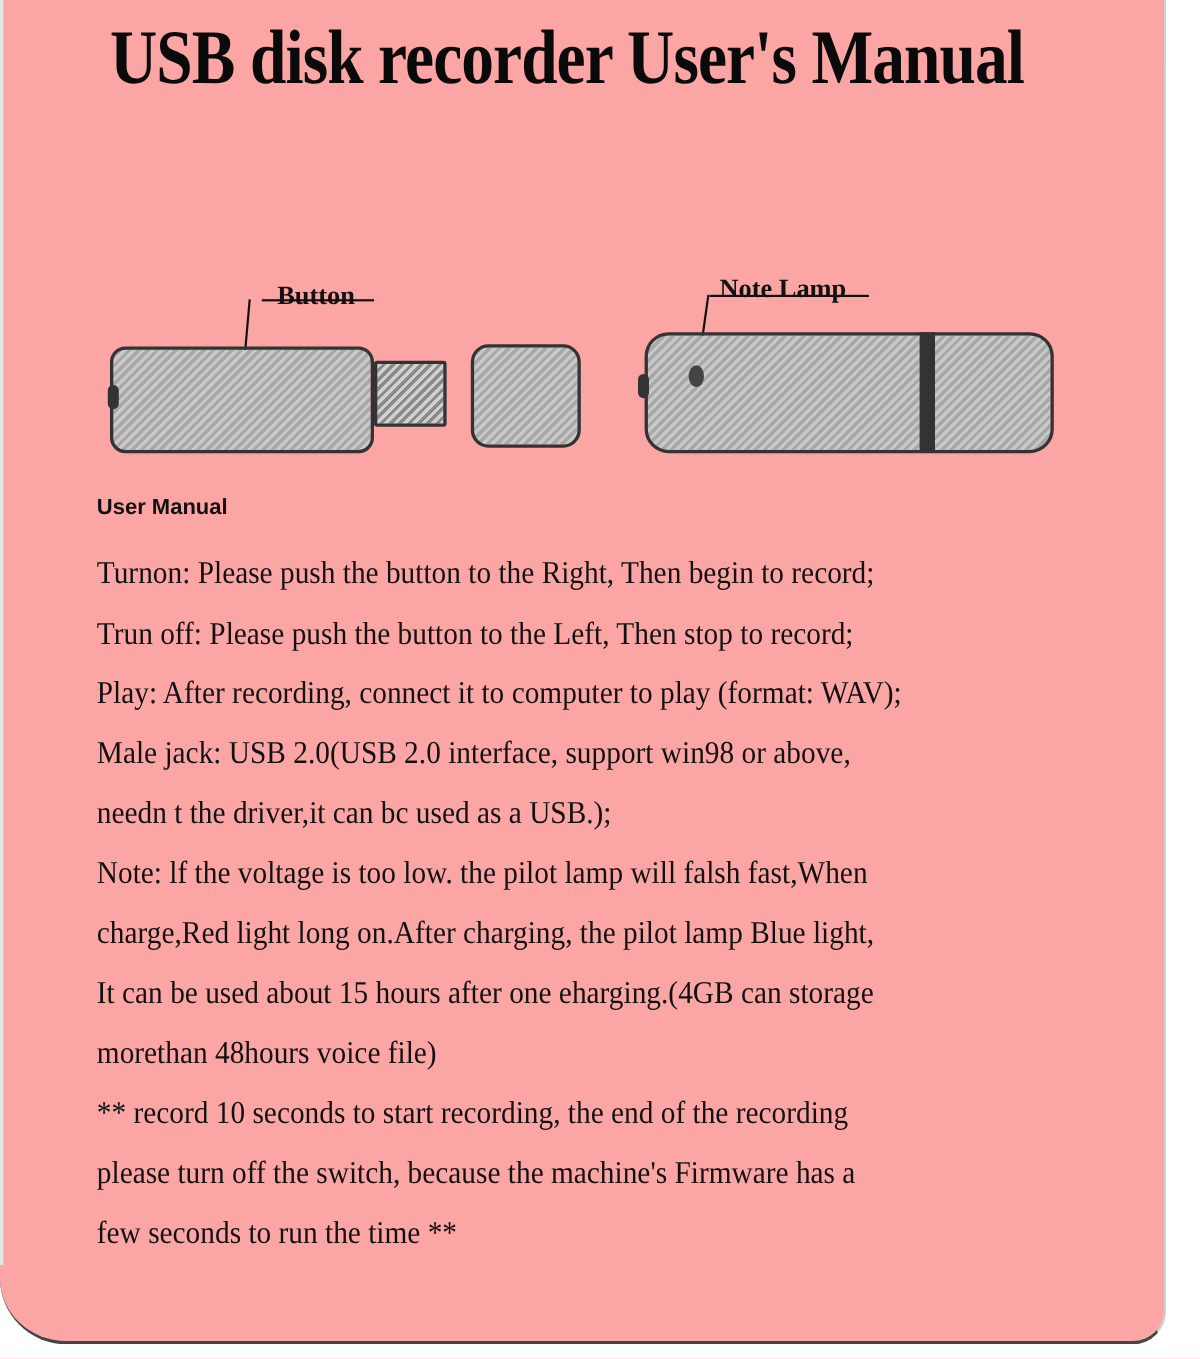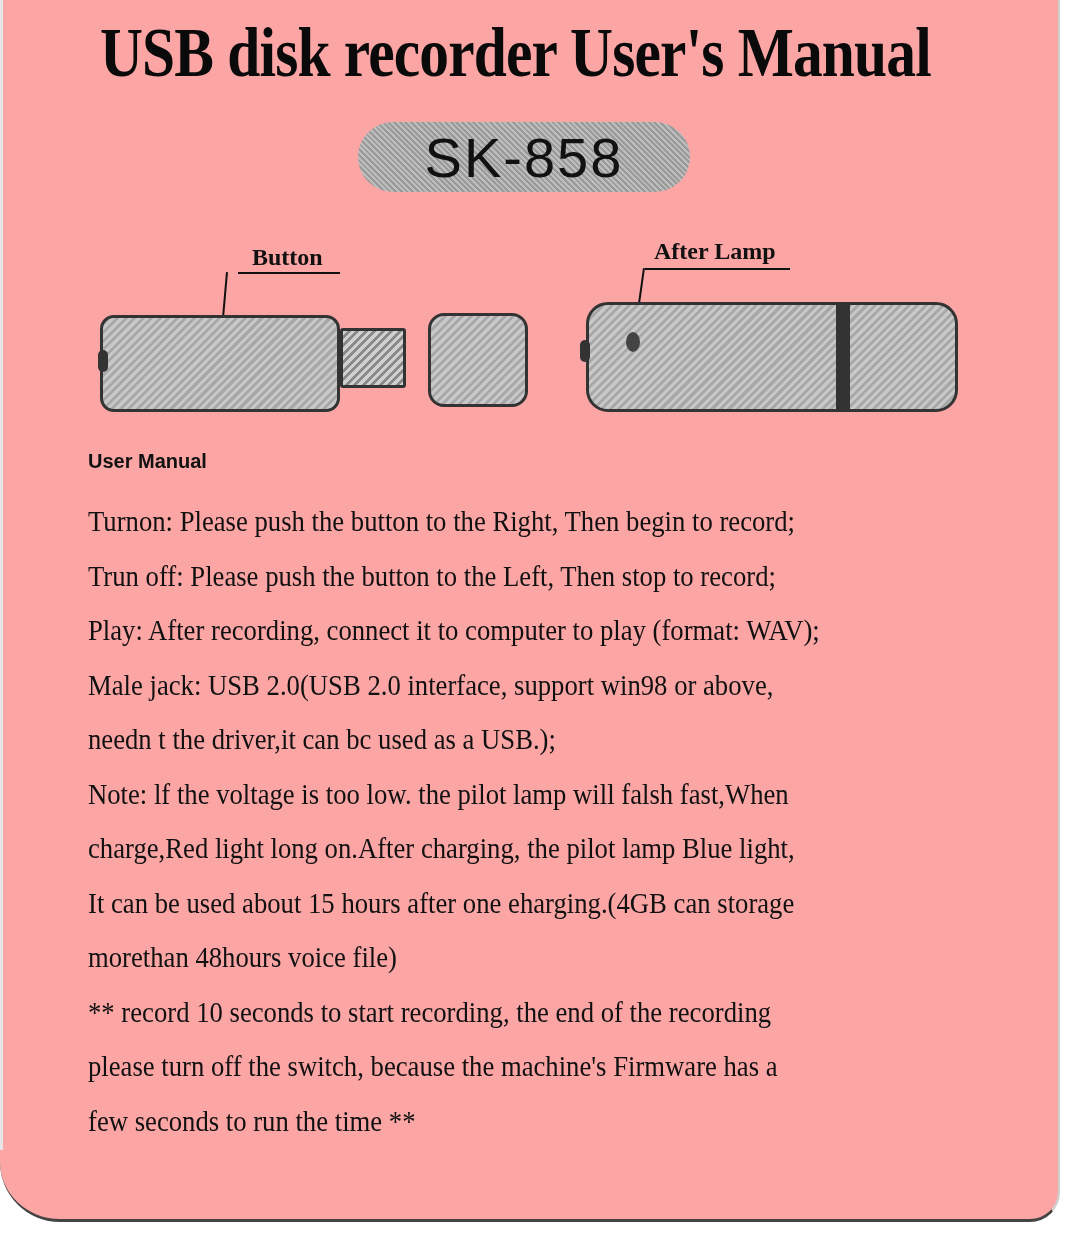--- a/index.html
+++ b/index.html
@@ -30,21 +30,21 @@
       border-radius: 35px;
       background: repeating-linear-gradient(45deg, #bdbdbd 0 2px, #9a9a9a 2px 4px);
       display: flex; align-items: center; justify-content: center;
     }
     .model-text {
       font-family: "Liberation Sans", sans-serif; font-size: 56px; color: #111;
       letter-spacing: 2px;
     }
     .label {
       position: absolute; font-family: "Liberation Serif", serif; font-weight: bold;
-      font-size: 24px; color: #111;
+      font-size: 24px; color: #111; margin-top: 12px;
     }
     .leader { position: absolute; background: #111; }
     .device {
       position: absolute;
       background: repeating-linear-gradient(135deg, #c8c8c8 0 3px, #a8a8a8 3px 6px);
       border: 3px solid #333;
     }
     .section-heading {
       position: absolute; left: 88px; top: 450px;
       font-family: "Liberation Sans", sans-serif; font-weight: bold; font-size: 20px; color: #111;
@@ -59,34 +59,31 @@
     }
   </style>
 </head>
 <body>
 
 <div class="card">
   <div class="edge-left"></div>
 
   <div class="title">USB disk recorder User's Manual</div>
 
-  <div class="model-pill">
-    <span class="model-text">SK-858</span>
-  </div>
 
   <div class="label" style="left:252px; top:244px;">Button</div>
   <div class="leader" style="left:238px; top:272px; width:102px; height:2px;"></div>
   <div class="leader" style="left:226px; top:272px; width:2px; height:122px; transform:rotate(5deg); transform-origin:top left;"></div>
 
   <div class="device" style="left:100px; top:315px; width:240px; height:97px; border-radius:14px;"></div>
   <div class="device" style="left:340px; top:328px; width:66px; height:60px; border-radius:3px; background:repeating-linear-gradient(135deg,#d0d0d0 0 3px,#8a8a8a 3px 6px);"></div>
   <div style="position:absolute; left:98px; top:350px; width:10px; height:22px; border-radius:5px; background:#333;"></div>
   <div class="device" style="left:428px; top:313px; width:100px; height:94px; border-radius:16px;"></div>
 
-  <div class="label" style="left:654px; top:238px;">After Lamp</div>
+  <div class="label" style="left:654px; top:238px;">Note Lamp</div>
   <div class="leader" style="left:645px; top:268px; width:145px; height:2px;"></div>
   <div class="leader" style="left:643px; top:268px; width:2px; height:70px; transform:rotate(8deg); transform-origin:top left;"></div>
 
   <div class="device" style="left:586px; top:302px; width:372px; height:110px; border-radius:22px;"></div>
   <div style="position:absolute; left:836px; top:302px; width:14px; height:108px; background:#333;"></div>
   <div style="position:absolute; left:626px; top:332px; width:14px; height:20px; border-radius:50%; background:#444;"></div>
   <div style="position:absolute; left:580px; top:340px; width:10px; height:22px; border-radius:5px; background:#333;"></div>
 
   <div class="section-heading">User Manual</div>
 

